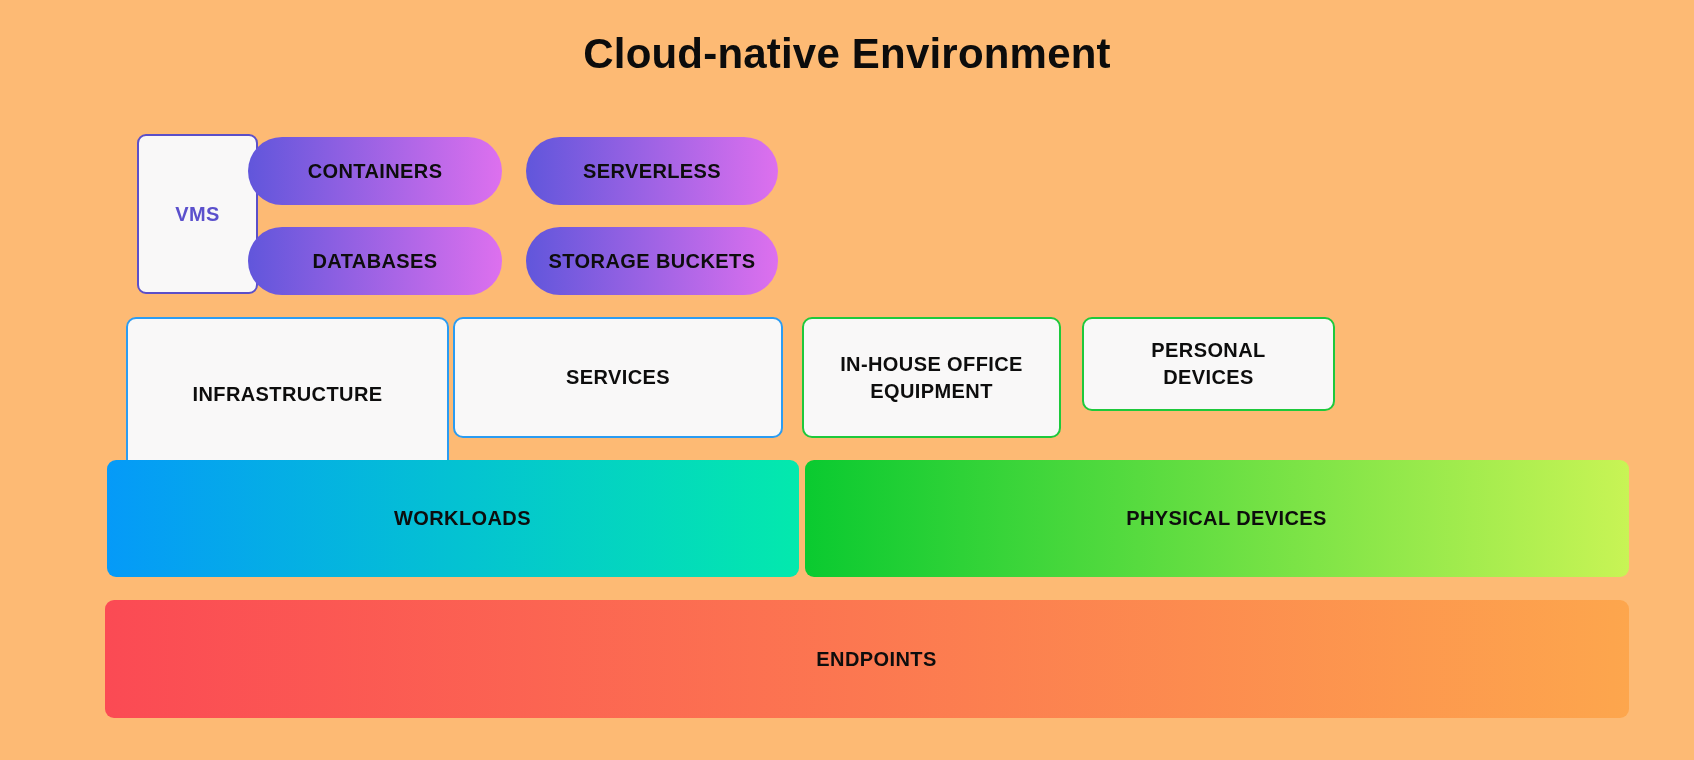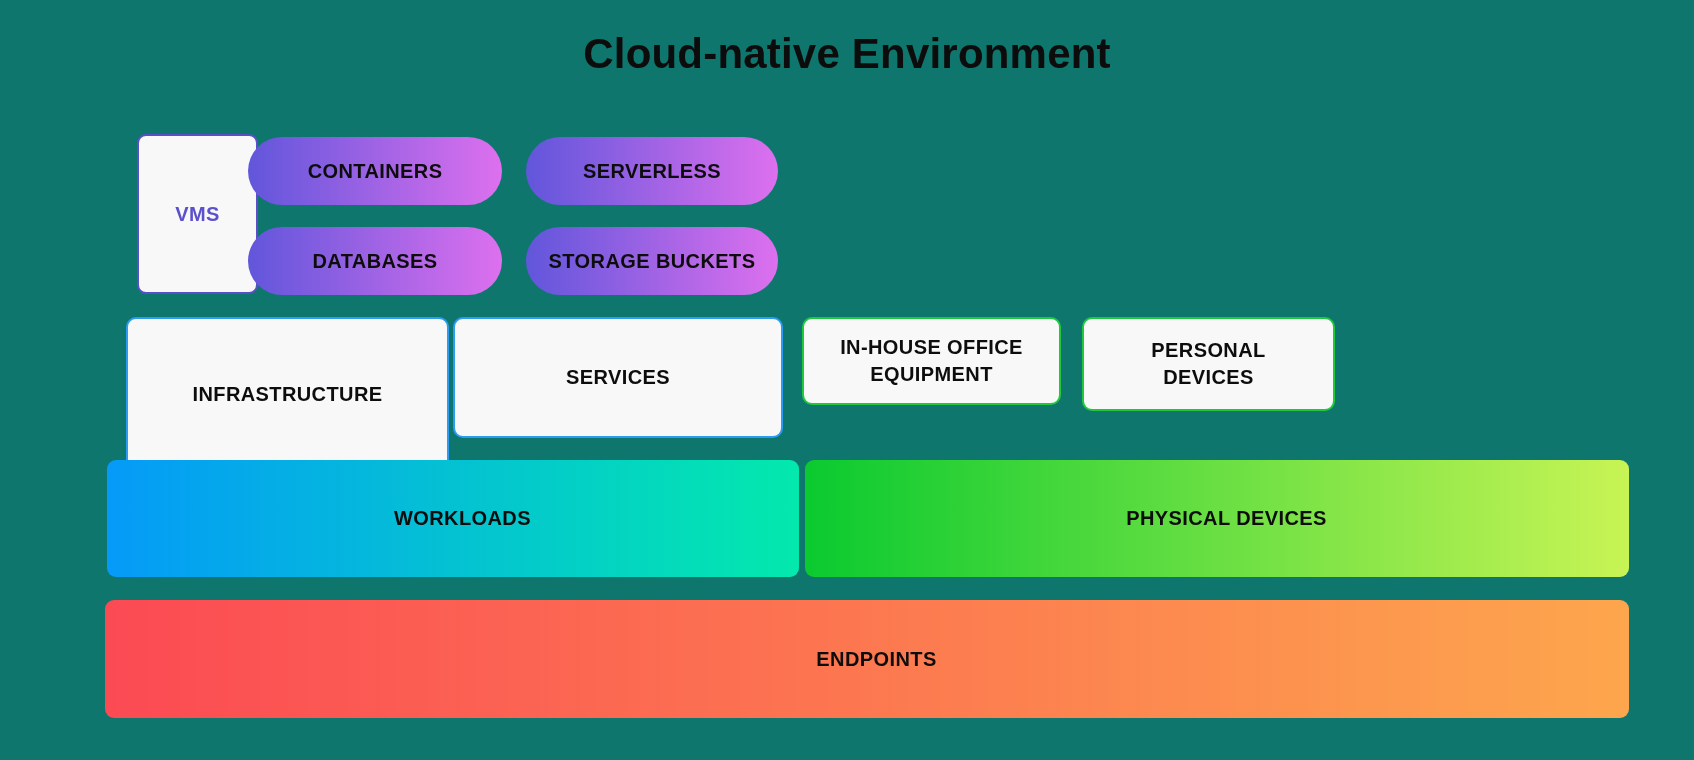--- a/index.html
+++ b/index.html
@@ -5,21 +5,21 @@
   html, body {
     margin: 0;
     padding: 0;
     background: #f7f6f6;
     font-family: "Liberation Sans", "DejaVu Sans", sans-serif;
   }
   #canvas {
     position: relative;
     width: 1694px;
     height: 760px;
-    background: #0f766e;
+    background: #fdba74;
     overflow: hidden;
     color: #0d0d0d;
     text-decoration: underline;
   }
   .abs { position: absolute; }
   .center {
     display: flex;
     align-items: center;
     justify-content: center;
     text-align: center;
@@ -93,21 +93,21 @@
   </div>
 
   <div class="abs center outline-box blue-box" style="left:126px; top:317px; width:323px; height:154px;">
     <span class="label">INFRASTRUCTURE</span>
   </div>
 
   <div class="abs center outline-box blue-box" style="left:453px; top:317px; width:330px; height:121px;">
     <span class="label">SERVICES</span>
   </div>
 
-  <div class="abs center outline-box green-box two-line" style="left:802px; top:317px; width:259px; height:88px;align-items:center;">
+  <div class="abs center outline-box green-box two-line" style="left:802px; top:317px; width:259px; height:121px;align-items:center;">
     <span class="label">IN-HOUSE OFFICE EQUIPMENT</span>
   </div>
 
   <div class="abs center outline-box green-box two-line" style="left:1082px; top:317px; width:253px; height:94px;">
     <span class="label">PERSONAL DEVICES</span>
   </div>
 
 
   <div id="workloads-bar" class="abs center bar" style="left:107px; top:460px; width:673px; height:117px;">
     <span class="label">WORKLOADS</span>

